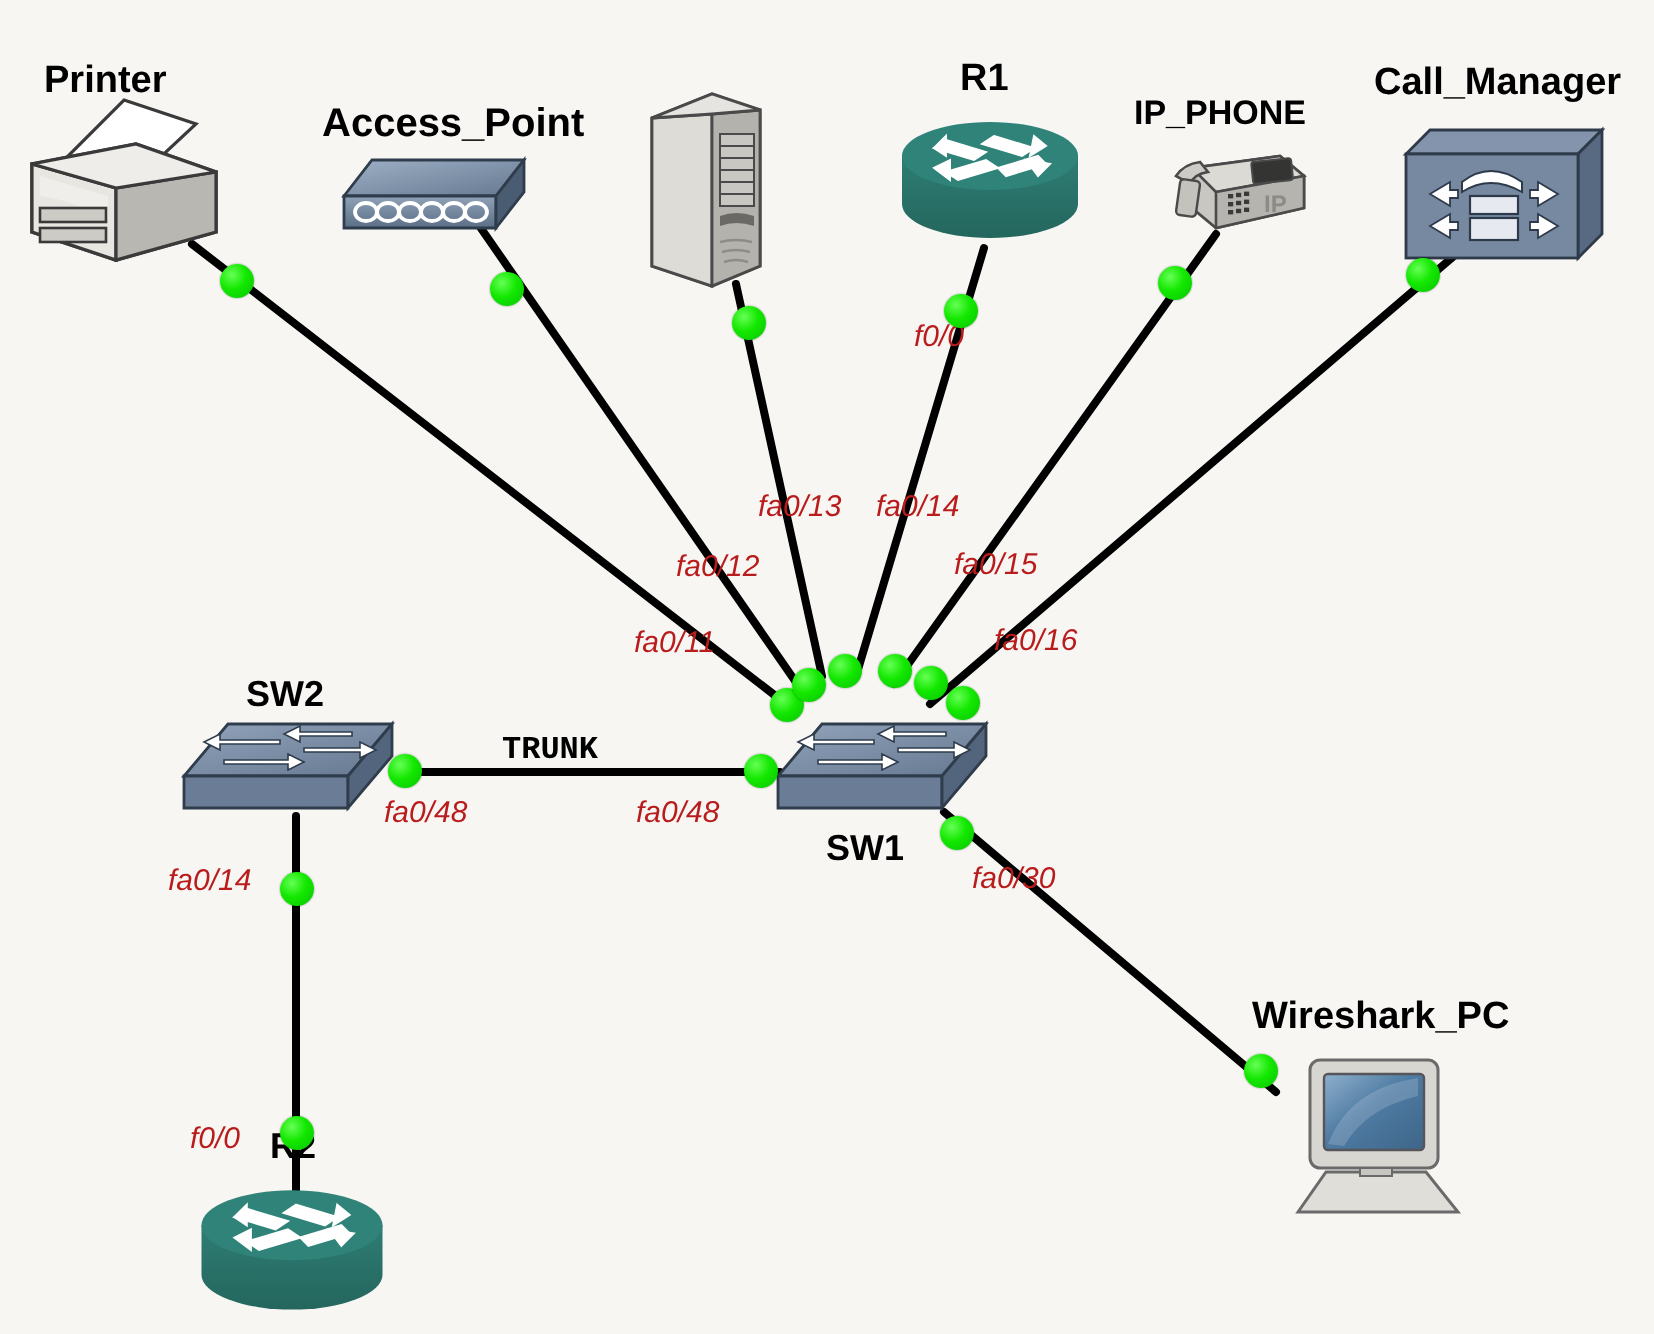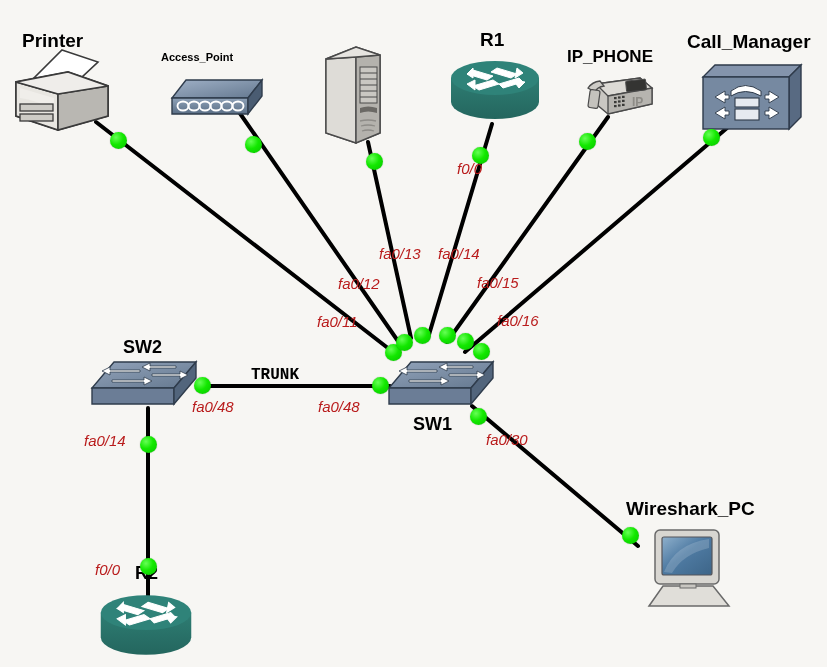--- a/index.html
+++ b/index.html
@@ -280,21 +280,21 @@
       </defs>
       <rect x="10" y="2" width="64" height="54" rx="5" fill="#d8d6d1" stroke="#6a6a6a" stroke-width="1.5"></rect>
       <rect x="17" y="9" width="50" height="38" rx="2" fill="url(#pcScreen)" stroke="#55555a" stroke-width="1.2"></rect>
       <path d="M19,44 Q30,16 64,11 L64,20 Q38,26 27,45 Z" fill="#ffffff" opacity="0.17"></path>
       <polygon points="4,78 18,58 68,58 84,78" fill="#e0ded9" stroke="#6a6a6a" stroke-width="1.5"></polygon>
       <rect x="35" y="56" width="16" height="4" fill="#c8c6c1" stroke="#6a6a6a" stroke-width="1"></rect>
     </svg>
   </div>
 
   <div class="node-label" style="left:22px;  top:18px;  font-size:19px;margin-top:12px;">Printer</div>
-  <div class="node-label" style="left:161px; top:51px;  font-size:11px;">Access_Point</div>
+  <div class="node-label" style="left:161px; top:51px;  font-size:20px;">Access_Point</div>
   <div class="node-label" style="left:480px; top:29px;  font-size:19px;">R1</div>
   <div class="node-label" style="left:567px; top:47px;  font-size:17px;">IP_PHONE</div>
   <div class="node-label" style="left:687px; top:31px;  font-size:19px;">Call_Manager</div>
   <div class="node-label" style="left:123px; top:337px; font-size:18px;">SW2</div>
   <div class="node-label" style="left:413px; top:414px; font-size:18px;">SW1</div>
   <div class="node-label" style="left:135px; top:563px; font-size:18px;">R2</div>
   <div class="node-label" style="left:626px; top:498px; font-size:19px;">Wireshark_PC</div>
 
   <div class="iface-label" style="left:317px; top:313px;">fa0/11</div>
   <div class="iface-label" style="left:338px; top:275px;">fa0/12</div>

